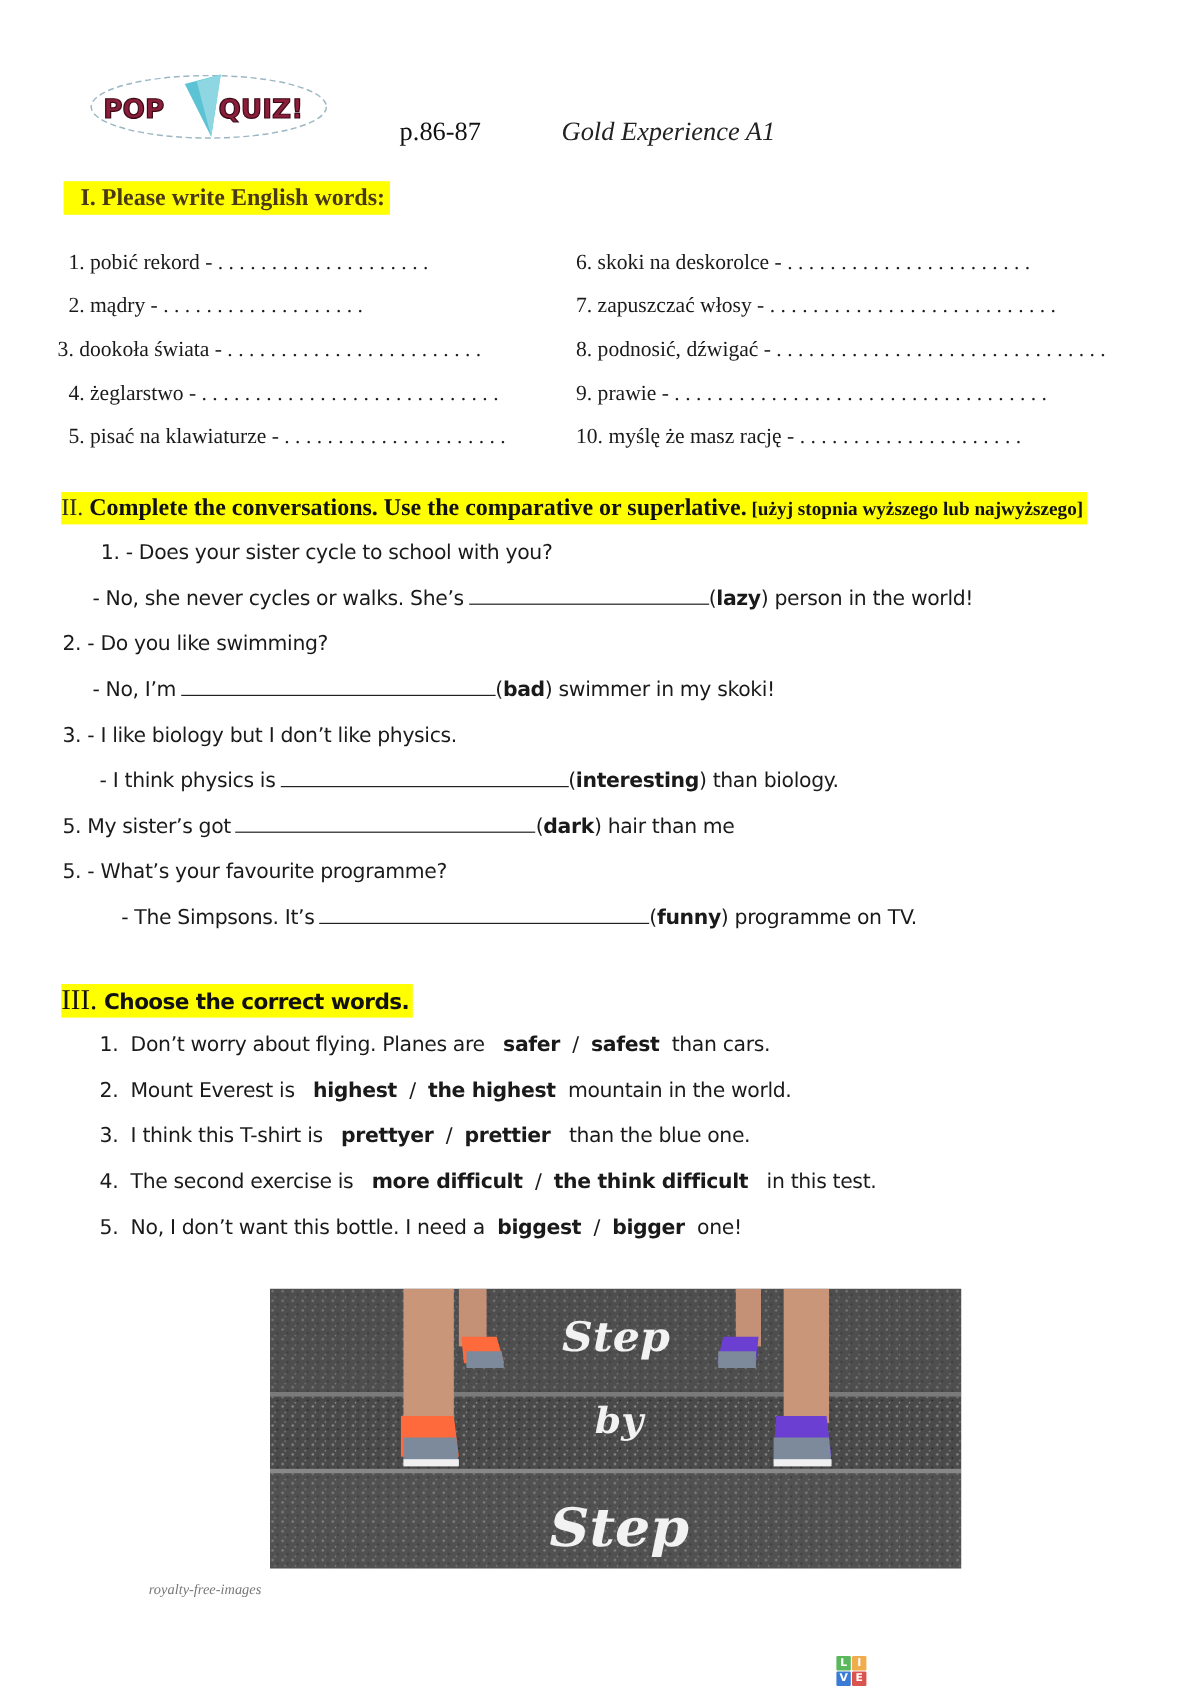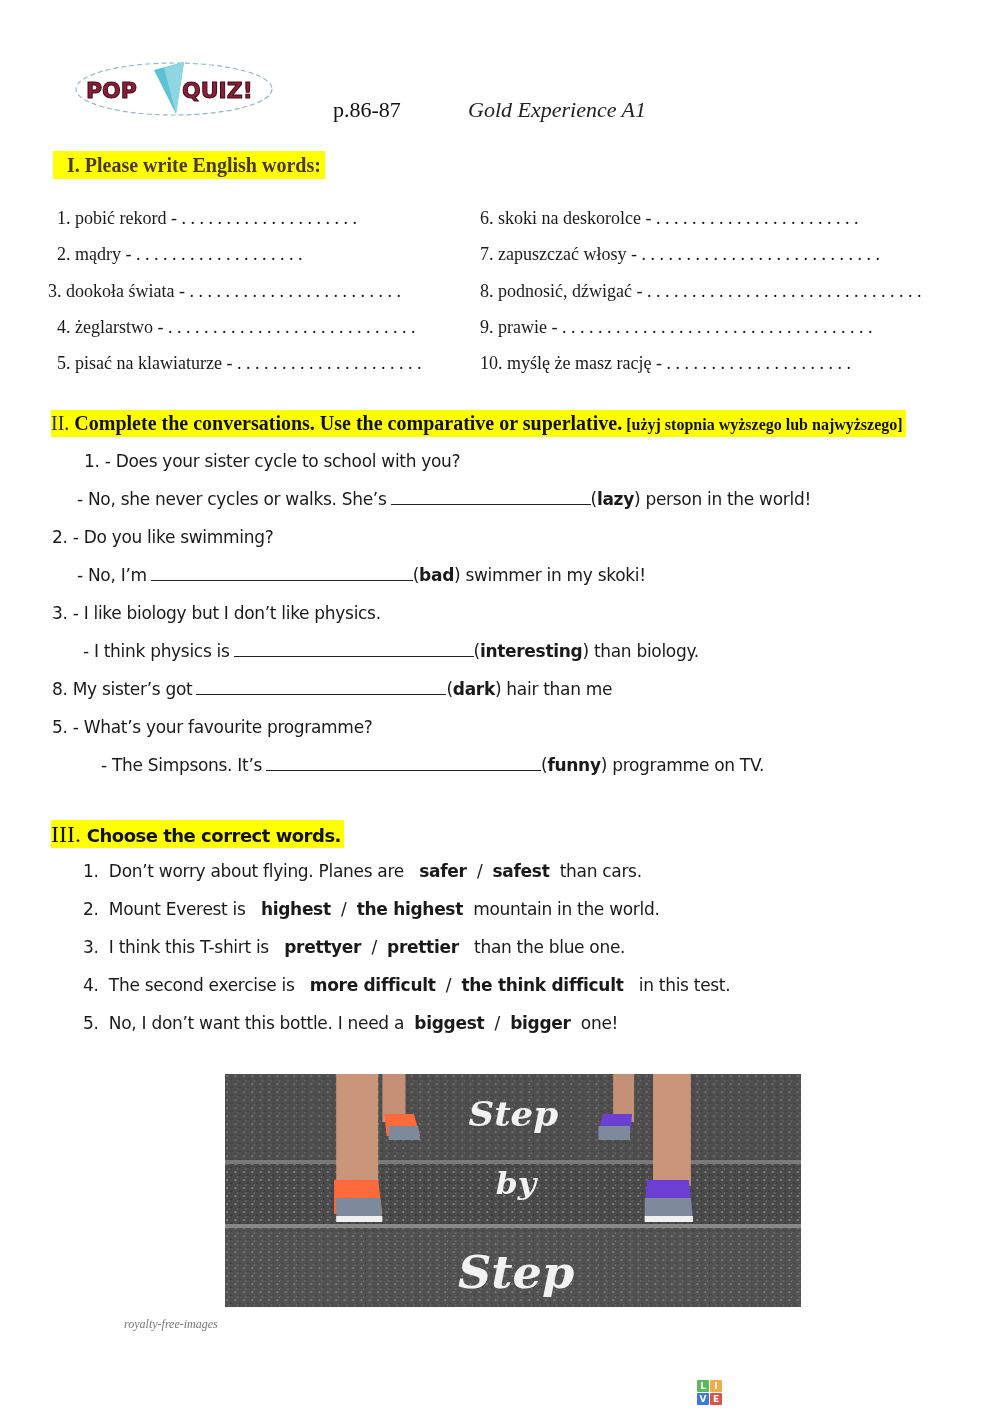--- a/index.html
+++ b/index.html
@@ -92,21 +92,21 @@
 </div>
 <div class="abs comic" style="left:52px; top:525px;">2. - Do you like swimming?</div>
 <div class="abs comic" style="left:77px; top:563px;">
   <span>- No, I’m</span><span class="blank" style="width:262px;"></span>(<b>bad</b>)<span> swimmer in my skoki!</span>
 </div>
 <div class="abs comic" style="left:52px; top:601px;">3.  - I like biology but I don’t like physics.</div>
 <div class="abs comic" style="left:83px; top:639px;">
   <span>- I think physics is</span><span class="blank" style="width:240px;"></span>(<b>interesting</b>)<span> than biology.</span>
 </div>
 <div class="abs comic" style="left:52px; top:677px;">
-  <span>8. My sister’s got</span><span class="blank" style="width:250px;"></span>(<b>dark</b>)<span> hair than me</span>
+  <span>5. My sister’s got</span><span class="blank" style="width:250px;"></span>(<b>dark</b>)<span> hair than me</span>
 </div>
 <div class="abs comic" style="left:52px; top:715px;">5. - What’s your favourite programme?</div>
 <div class="abs comic" style="left:77px; top:753px;margin-left:24px;">
   <span>- The Simpsons. It’s</span><span class="blank" style="width:275px;"></span>(<b>funny</b>)<span> programme on TV.</span>
 </div>
 
 <div class="abs sec3-head hl">
   <span class="num">III.</span><span class="title"> Choose the correct words.</span>
 </div>
 

